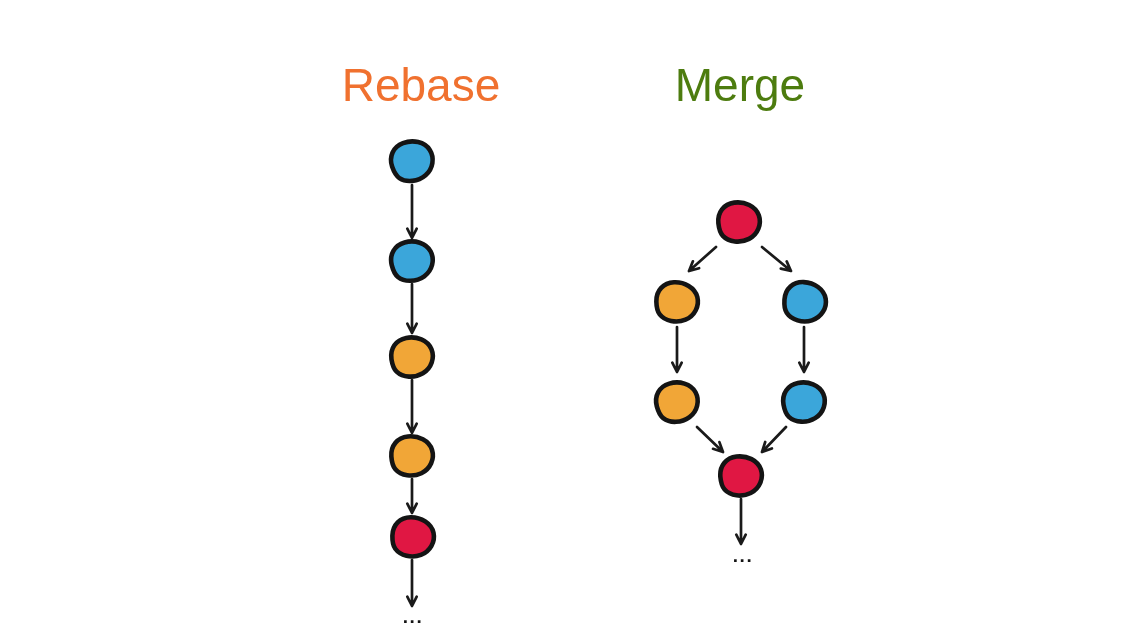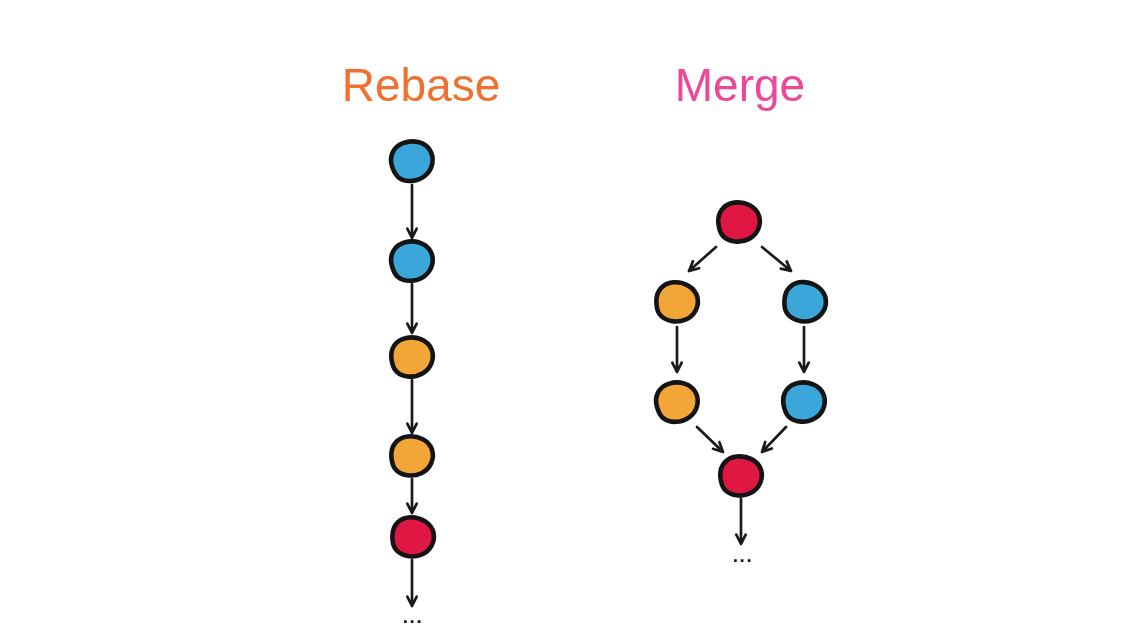--- a/index.html
+++ b/index.html
@@ -77,18 +77,18 @@
       <path d="M -20.6 1.6 C -21.9 -9.4 -15.4 -17.7 -5.1 -19.3 C 5.3 -20.9 16.3 -16.2 19.7 -7.1 C 22.9 1.5 19.1 11.9 10.3 16.7 C 1.7 21.4 -9.9 20.3 -15.9 14.1 C -19.3 10.6 -20 6.3 -20.6 1.6 Z" transform="translate(739 222) rotate(1)" class="node" fill="#E01743" stroke="#141414"></path>
       <path d="M -20.6 1.6 C -21.9 -9.4 -15.4 -17.7 -5.1 -19.3 C 5.3 -20.9 16.3 -16.2 19.7 -7.1 C 22.9 1.5 19.1 11.9 10.3 16.7 C 1.7 21.4 -9.9 20.3 -15.9 14.1 C -19.3 10.6 -20 6.3 -20.6 1.6 Z" transform="translate(677 302) rotate(6)" class="node" fill="#F1A637" stroke="#141414"></path>
       <path d="M -20.6 1.6 C -21.9 -9.4 -15.4 -17.7 -5.1 -19.3 C 5.3 -20.9 16.3 -16.2 19.7 -7.1 C 22.9 1.5 19.1 11.9 10.3 16.7 C 1.7 21.4 -9.9 20.3 -15.9 14.1 C -19.3 10.6 -20 6.3 -20.6 1.6 Z" transform="translate(805 302) rotate(11)" class="node" fill="#3BA6DA" stroke="#141414"></path>
       <path d="M -20.6 1.6 C -21.9 -9.4 -15.4 -17.7 -5.1 -19.3 C 5.3 -20.9 16.3 -16.2 19.7 -7.1 C 22.9 1.5 19.1 11.9 10.3 16.7 C 1.7 21.4 -9.9 20.3 -15.9 14.1 C -19.3 10.6 -20 6.3 -20.6 1.6 Z" transform="translate(677 402) rotate(-8)" class="node" fill="#F1A637" stroke="#141414"></path>
       <path d="M -20.6 1.6 C -21.9 -9.4 -15.4 -17.7 -5.1 -19.3 C 5.3 -20.9 16.3 -16.2 19.7 -7.1 C 22.9 1.5 19.1 11.9 10.3 16.7 C 1.7 21.4 -9.9 20.3 -15.9 14.1 C -19.3 10.6 -20 6.3 -20.6 1.6 Z" transform="translate(804 402) rotate(-3)" class="node" fill="#3BA6DA" stroke="#141414"></path>
       <path d="M -20.6 1.6 C -21.9 -9.4 -15.4 -17.7 -5.1 -19.3 C 5.3 -20.9 16.3 -16.2 19.7 -7.1 C 22.9 1.5 19.1 11.9 10.3 16.7 C 1.7 21.4 -9.9 20.3 -15.9 14.1 C -19.3 10.6 -20 6.3 -20.6 1.6 Z" transform="translate(741 476) rotate(2)" class="node" fill="#E01743" stroke="#141414"></path>
     </svg>
 
   <div class="title" id="title-rebase" style="color: rgb(240, 113, 47);">Rebase</div>
 
-  <div class="title" id="title-merge" style="color: #ec4899;">Merge</div>
+  <div class="title" id="title-merge" style="color: #4d7c0f;">Merge</div>
 
   <div class="dots" id="dots-rebase" style="color: rgb(19, 19, 19);">...</div>
 
   <div class="dots" id="dots-merge" style="color: rgb(19, 19, 19);">...</div>
 </div>
 
 </body></html>

